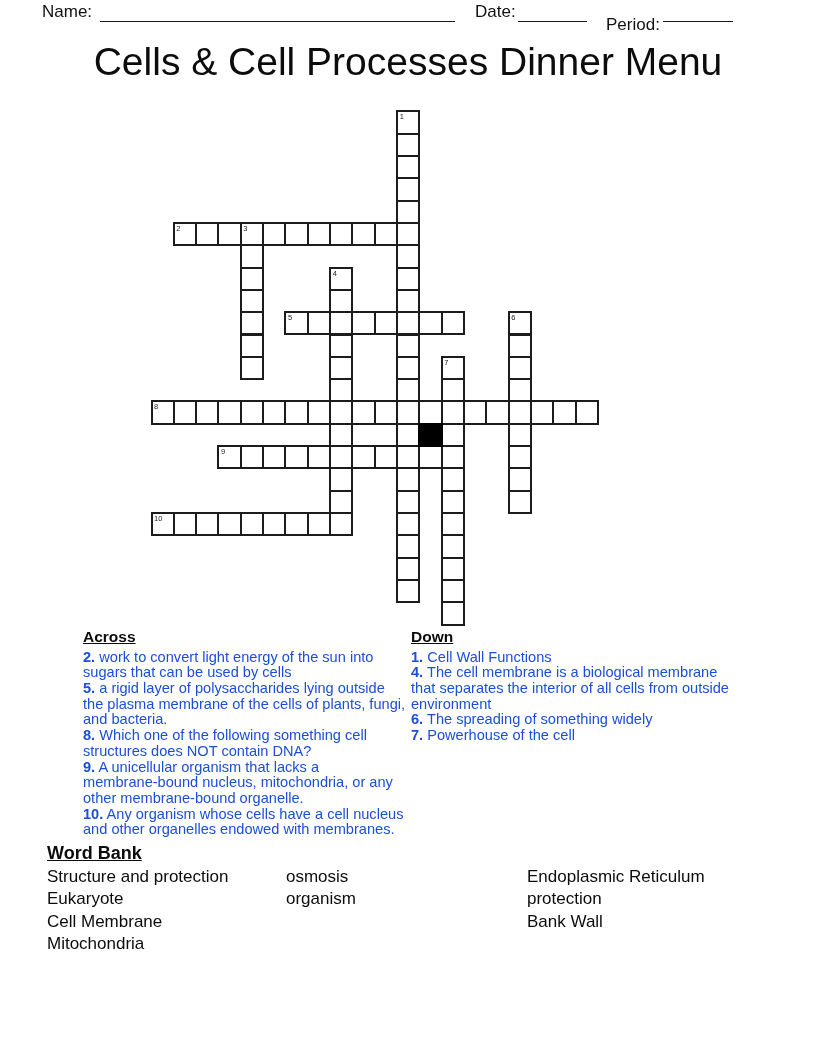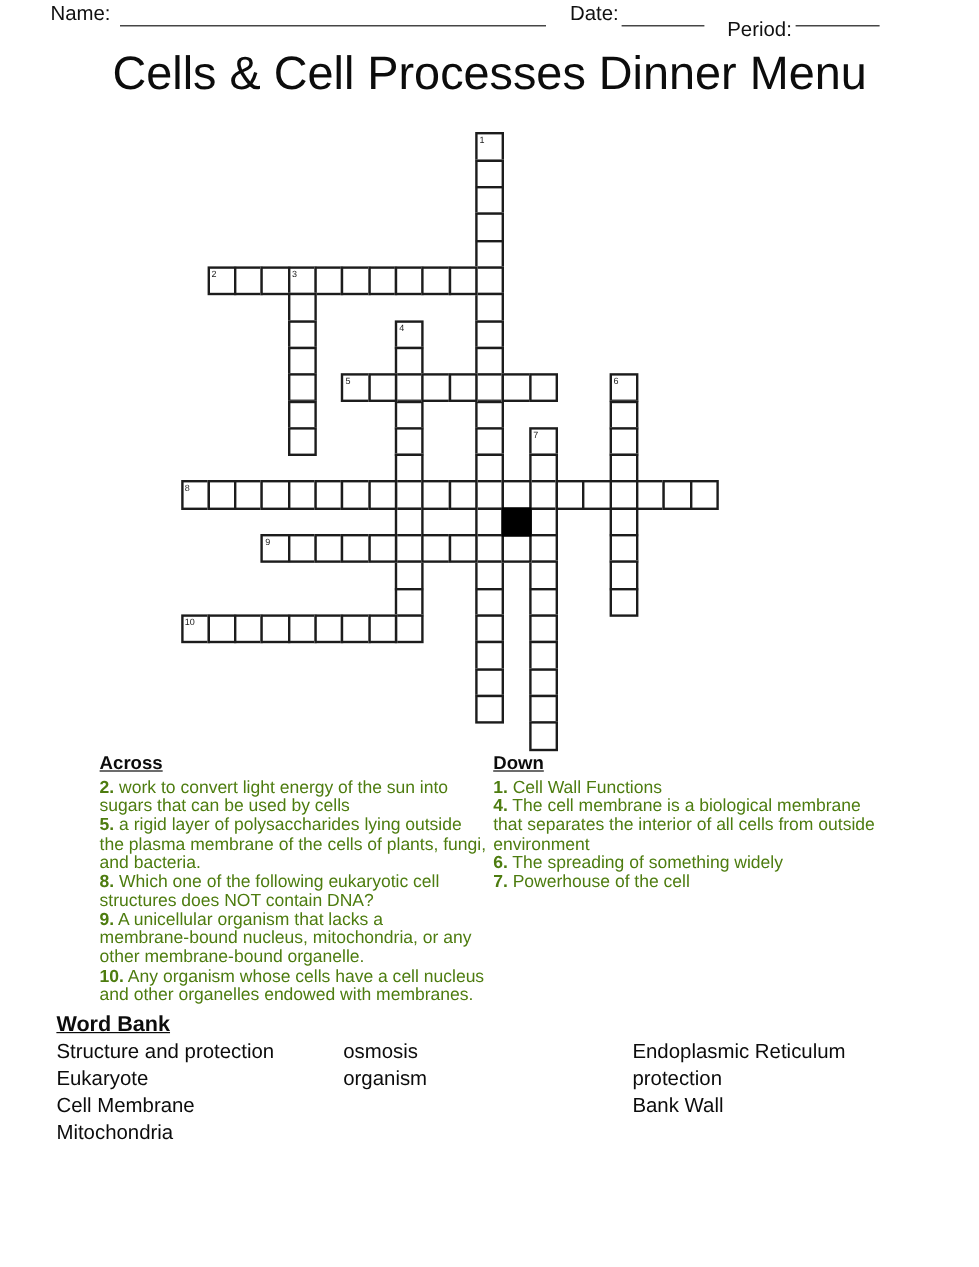--- a/index.html
+++ b/index.html
@@ -45,21 +45,21 @@
   
   .clue-col { }
   .section-heading {
     font-size: 15.5px;
     line-height: 15.5px;
     font-weight: 700;
     text-decoration: underline;
     margin: 0 0 5px 0;
     color: #0c0c0c;
   }
-  .clue { font-size: 14.6px; line-height: 15.72px; color: #4d7c0f; }
+  .clue { font-size: 14.6px; line-height: 15.72px; color: #1d4ed8; }
   .clue b { font-weight: 700; }
   .clue-text { white-space: pre-line; }
   
   #wordbank-heading {
     font-size: 18px;
     line-height: 19px;
     font-weight: 700;
     text-decoration: underline;
     color: #0c0c0c;
   }
@@ -216,21 +216,21 @@
     </div>
 
   <div class="abs clue-col" style="left:47px; top:629px; width:362px;margin-left:36px;">
     <div class="section-heading">Across</div>
     <div>
         <div class="clue"><b>2.</b> <span class="clue-text">work to convert light energy of the sun into
 sugars that can be used by cells</span></div>
         <div class="clue"><b>5.</b> <span class="clue-text">a rigid layer of polysaccharides lying outside
 the plasma membrane of the cells of plants, fungi,
 and bacteria.</span></div>
-        <div class="clue"><b>8.</b> <span class="clue-text">Which one of the following eukaryotic cell
+        <div class="clue"><b>8.</b> <span class="clue-text">Which one of the following something cell
 structures does NOT contain DNA?</span></div>
         <div class="clue"><b>9.</b> <span class="clue-text">A unicellular organism that lacks a
 membrane-bound nucleus, mitochondria, or any
 other membrane-bound organelle.</span></div>
         <div class="clue"><b>10.</b> <span class="clue-text">Any organism whose cells have a cell nucleus
 and other organelles endowed with membranes.</span></div>
       </div>
   </div>
 
   <div class="abs clue-col" style="left:411px; top:629px; width:384px;">

